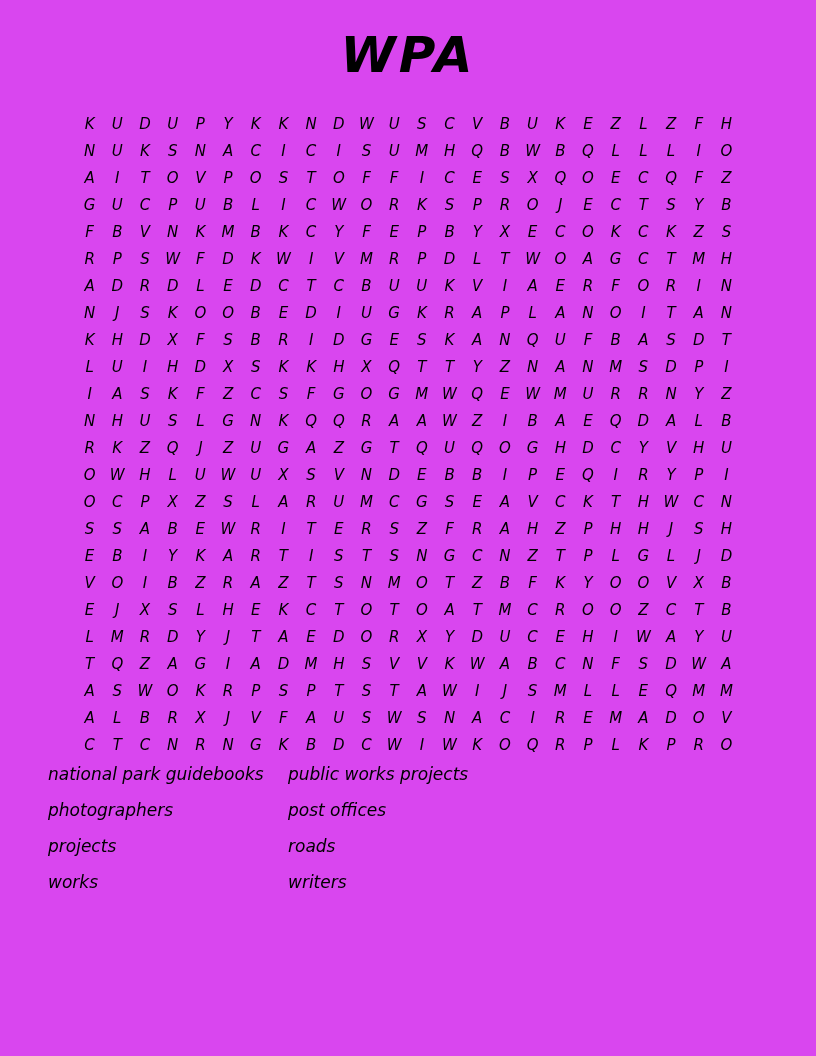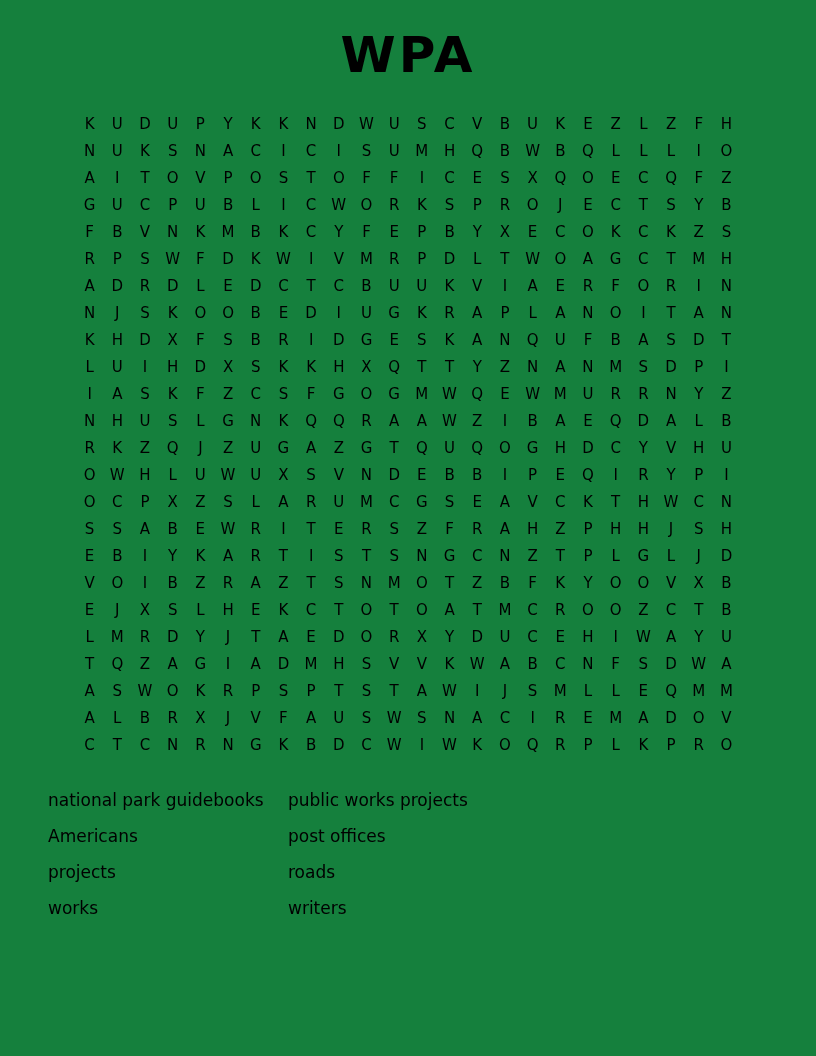--- a/index.html
+++ b/index.html
@@ -10,22 +10,23 @@
   body {
     width: 816px;
     height: 1056px;
     color: #000000;
     font-family: "DejaVu Sans", sans-serif;
   }
   .page {
     position: relative;
     width: 816px;
     height: 1056px;
-    background: #15803d;
+    background: #d946ef;
     overflow: hidden;
+    font-style: italic;
   }
   .title {
     position: absolute;
     top: 26px;
     left: 0;
     width: 100%;
     margin: 0;
     text-align: center;
     font-size: 50px;
     font-weight: 600;
@@ -43,21 +44,21 @@
   }
   .cell {
     width: 27.7px;
     height: 27px;
     line-height: 27px;
     text-align: center;
     font-size: 15px;
   }
   .words {
     position: absolute;
-    top: 782px;
+    top: 756px;
     left: 48px;
     display: flex;
     align-items: center;
   }
   .word-col {
     display: flex;
     flex-direction: column;
   }
   .word-col-1 { width: 240px; }
   .word-col-2 { width: 240px; }
@@ -696,21 +697,21 @@
         <span class="cell">L</span>
         <span class="cell">K</span>
         <span class="cell">P</span>
         <span class="cell">R</span>
         <span class="cell">O</span>
       </div>
     </div>
   <div class="words">
     <div class="word-col word-col-1">
         <div class="word-item">national park guidebooks</div>
-        <div class="word-item">Americans</div>
+        <div class="word-item">photographers</div>
         <div class="word-item">projects</div>
         <div class="word-item">works</div>
       </div>
     <div class="word-col word-col-2">
         <div class="word-item">public works projects</div>
         <div class="word-item">post offices</div>
         <div class="word-item">roads</div>
         <div class="word-item">writers</div>
       </div>
   </div>

